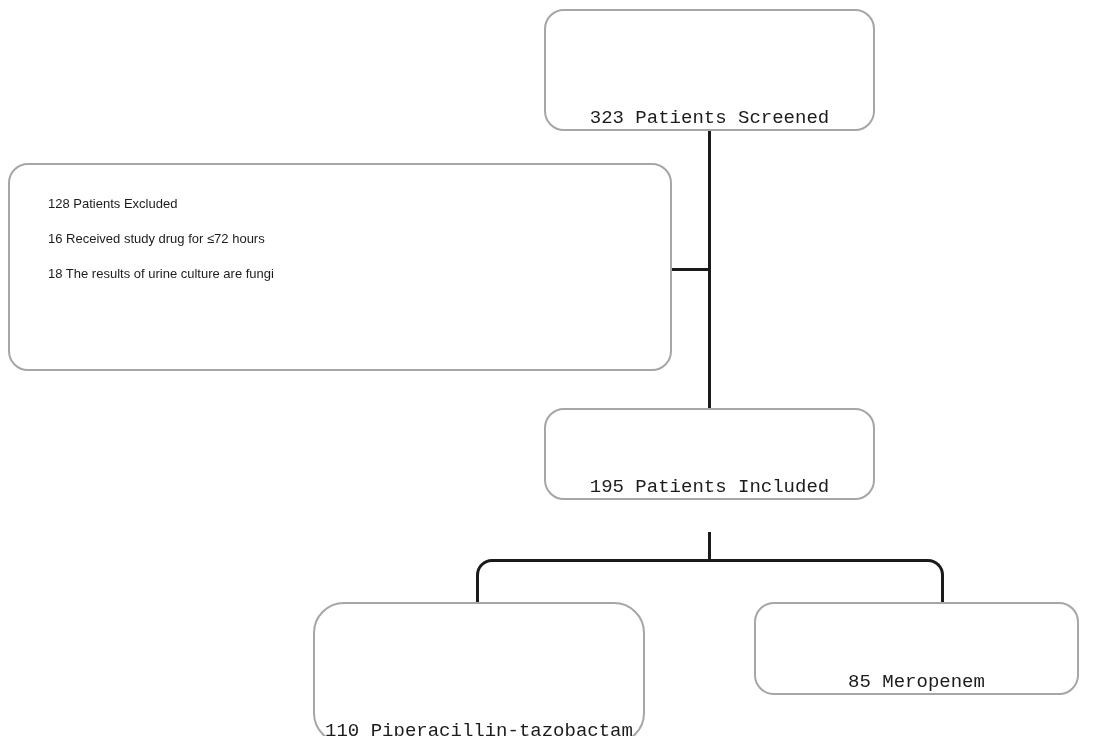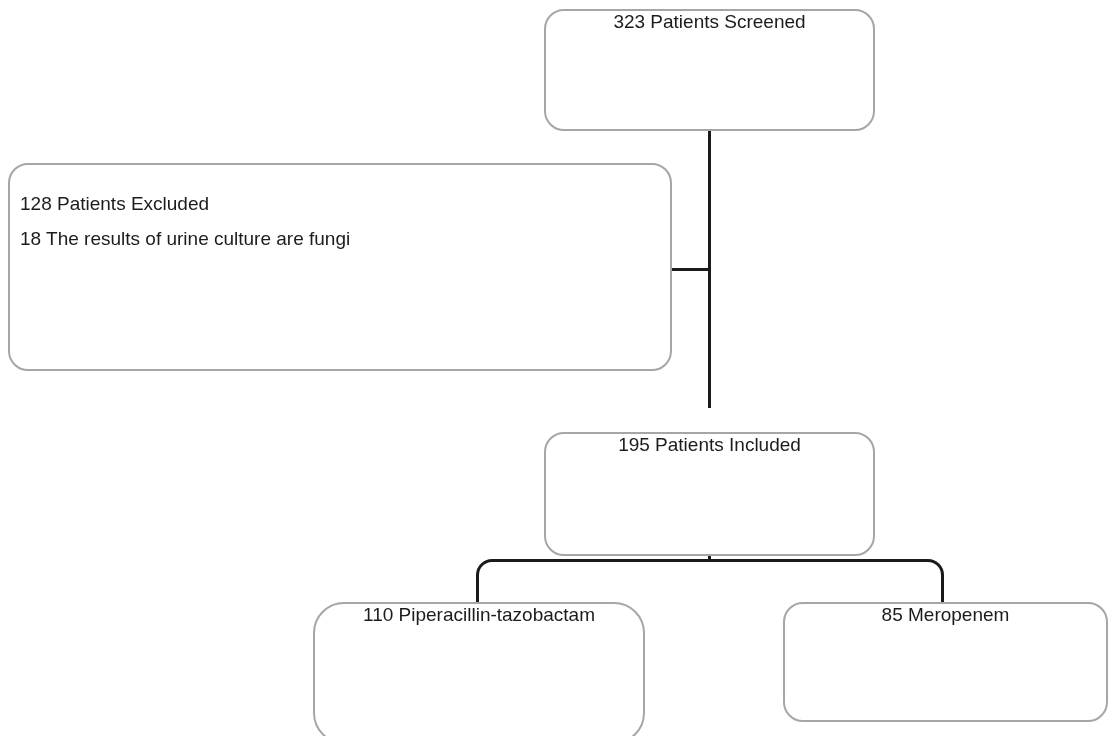--- a/index.html
+++ b/index.html
@@ -19,36 +19,37 @@
     position: absolute;
     box-sizing: border-box;
     background: #ffffff;
     border: 2px solid #a6a6a6;
     border-radius: 20px;
     color: #1c1c1c;
     font-size: 19px;
   }
   .node.center-text {
     display: flex;
-    align-items: flex-start;
+    align-items: flex-end;
     justify-content: center;
     text-align: center;
+    font-family: Liberation Mono, monospace;
   }
   .node-screened { left: 544px; top: 9px;  width: 331px; height: 122px; }
   .node-excluded { left: 8px;   top: 163px; width: 664px; height: 208px; }
-  .node-included { left: 544px; top: 432px; width: 331px; height: 124px; }
+  .node-included { left: 544px; top: 408px; width: 331px; height: 92px; }
   .node-pip      { left: 313px; top: 602px; width: 332px; height: 142px; border-radius: 31px; }
-  .node-mero     { left: 783px; top: 602px; width: 325px; height: 120px; }
+  .node-mero     { left: 754px; top: 602px; width: 325px; height: 93px; }
 
   .excluded-list {
     margin: 0;
-    padding: 21px 18px 0 10px;
+    padding: 21px 18px 0 38px;
     list-style: none;
     line-height: 35px;
-    font-size: 19px;
+    font-size: 13px;
     color: #1c1c1c;
   }
 
   .connector {
     position: absolute;
     background: #1a1a1a;
   }
   .conn-v1   { left: 708px; top: 131px; width: 3px;  height: 277px; }
   .conn-stub { left: 672px; top: 268px; width: 37px; height: 3px;  }
   .conn-v2   { left: 708px; top: 532px; width: 3px;  height: 30px; }
@@ -74,20 +75,21 @@
   <div class="connector conn-v2"></div>
   <div class="conn-branch"></div>
 
   <div class="node node-screened center-text">
     <span>323 Patients Screened</span>
   </div>
 
   <div class="node node-excluded">
     <ul class="excluded-list">
       <li>128 Patients Excluded</li>
+      <li>16 Received study drug for ≤72 hours</li>
       <li>18 The results of urine culture are fungi</li>
     </ul>
   </div>
 
   <div class="node node-included center-text">
     <span>195 Patients Included</span>
   </div>
 
   <div class="node node-pip center-text">
     <span>110 Piperacillin-tazobactam</span>

